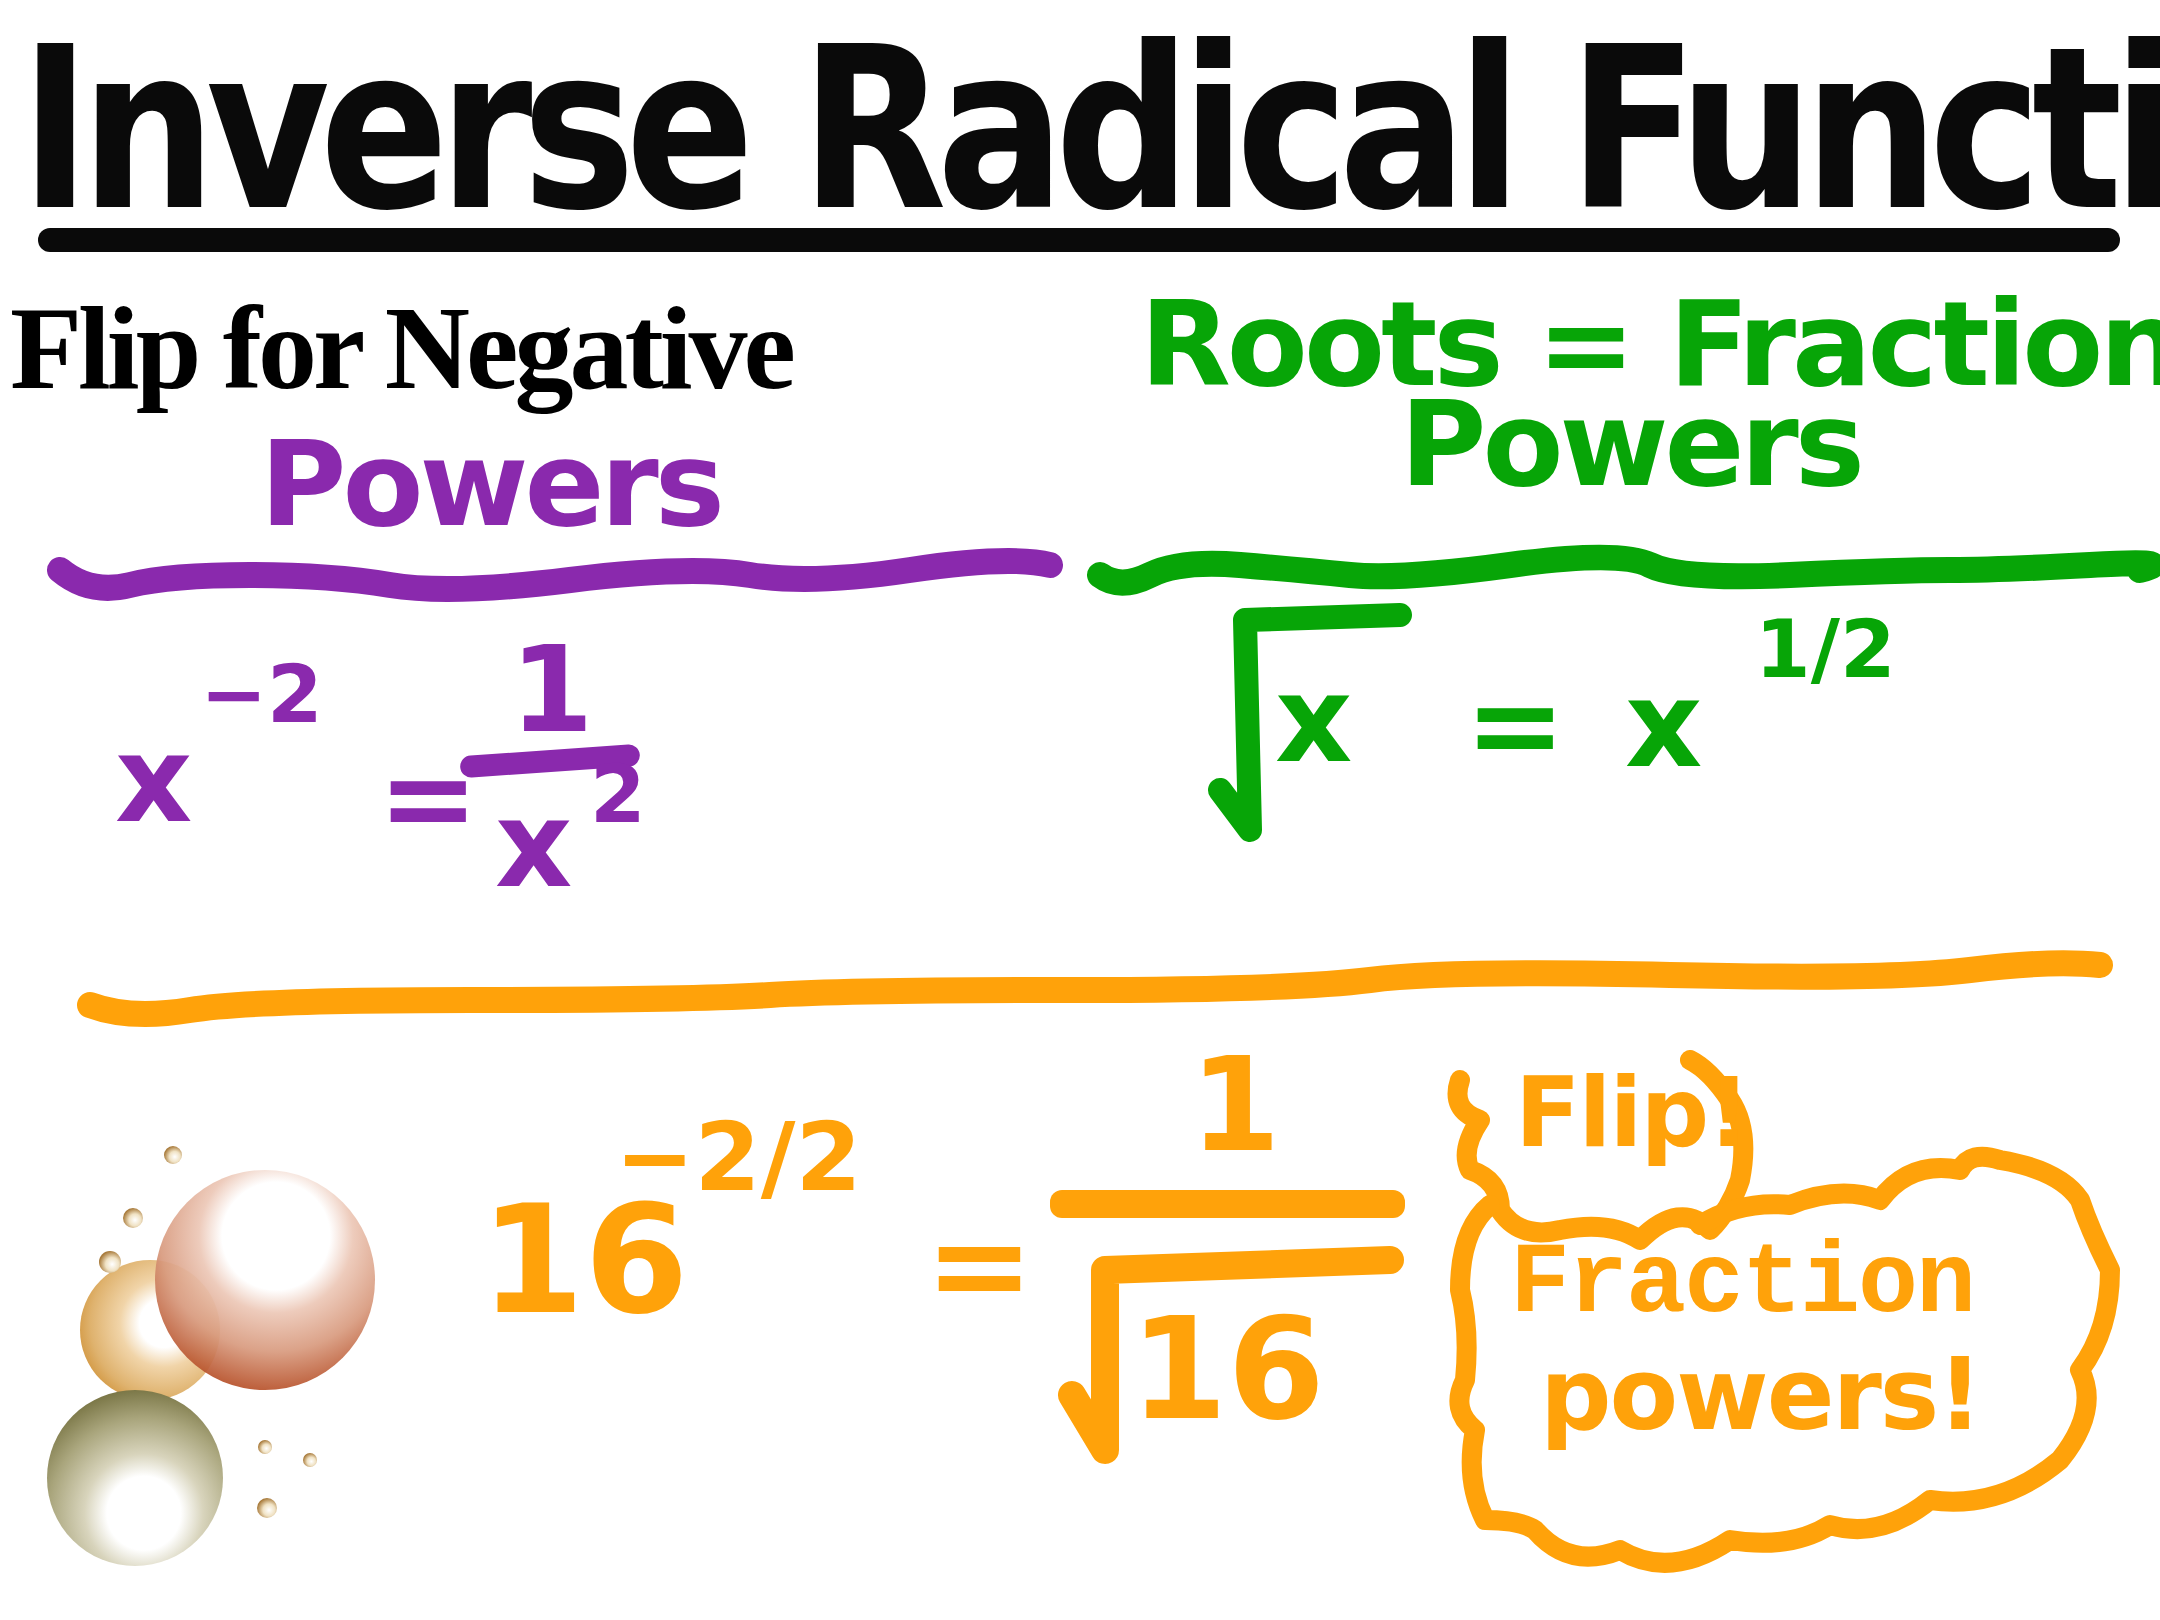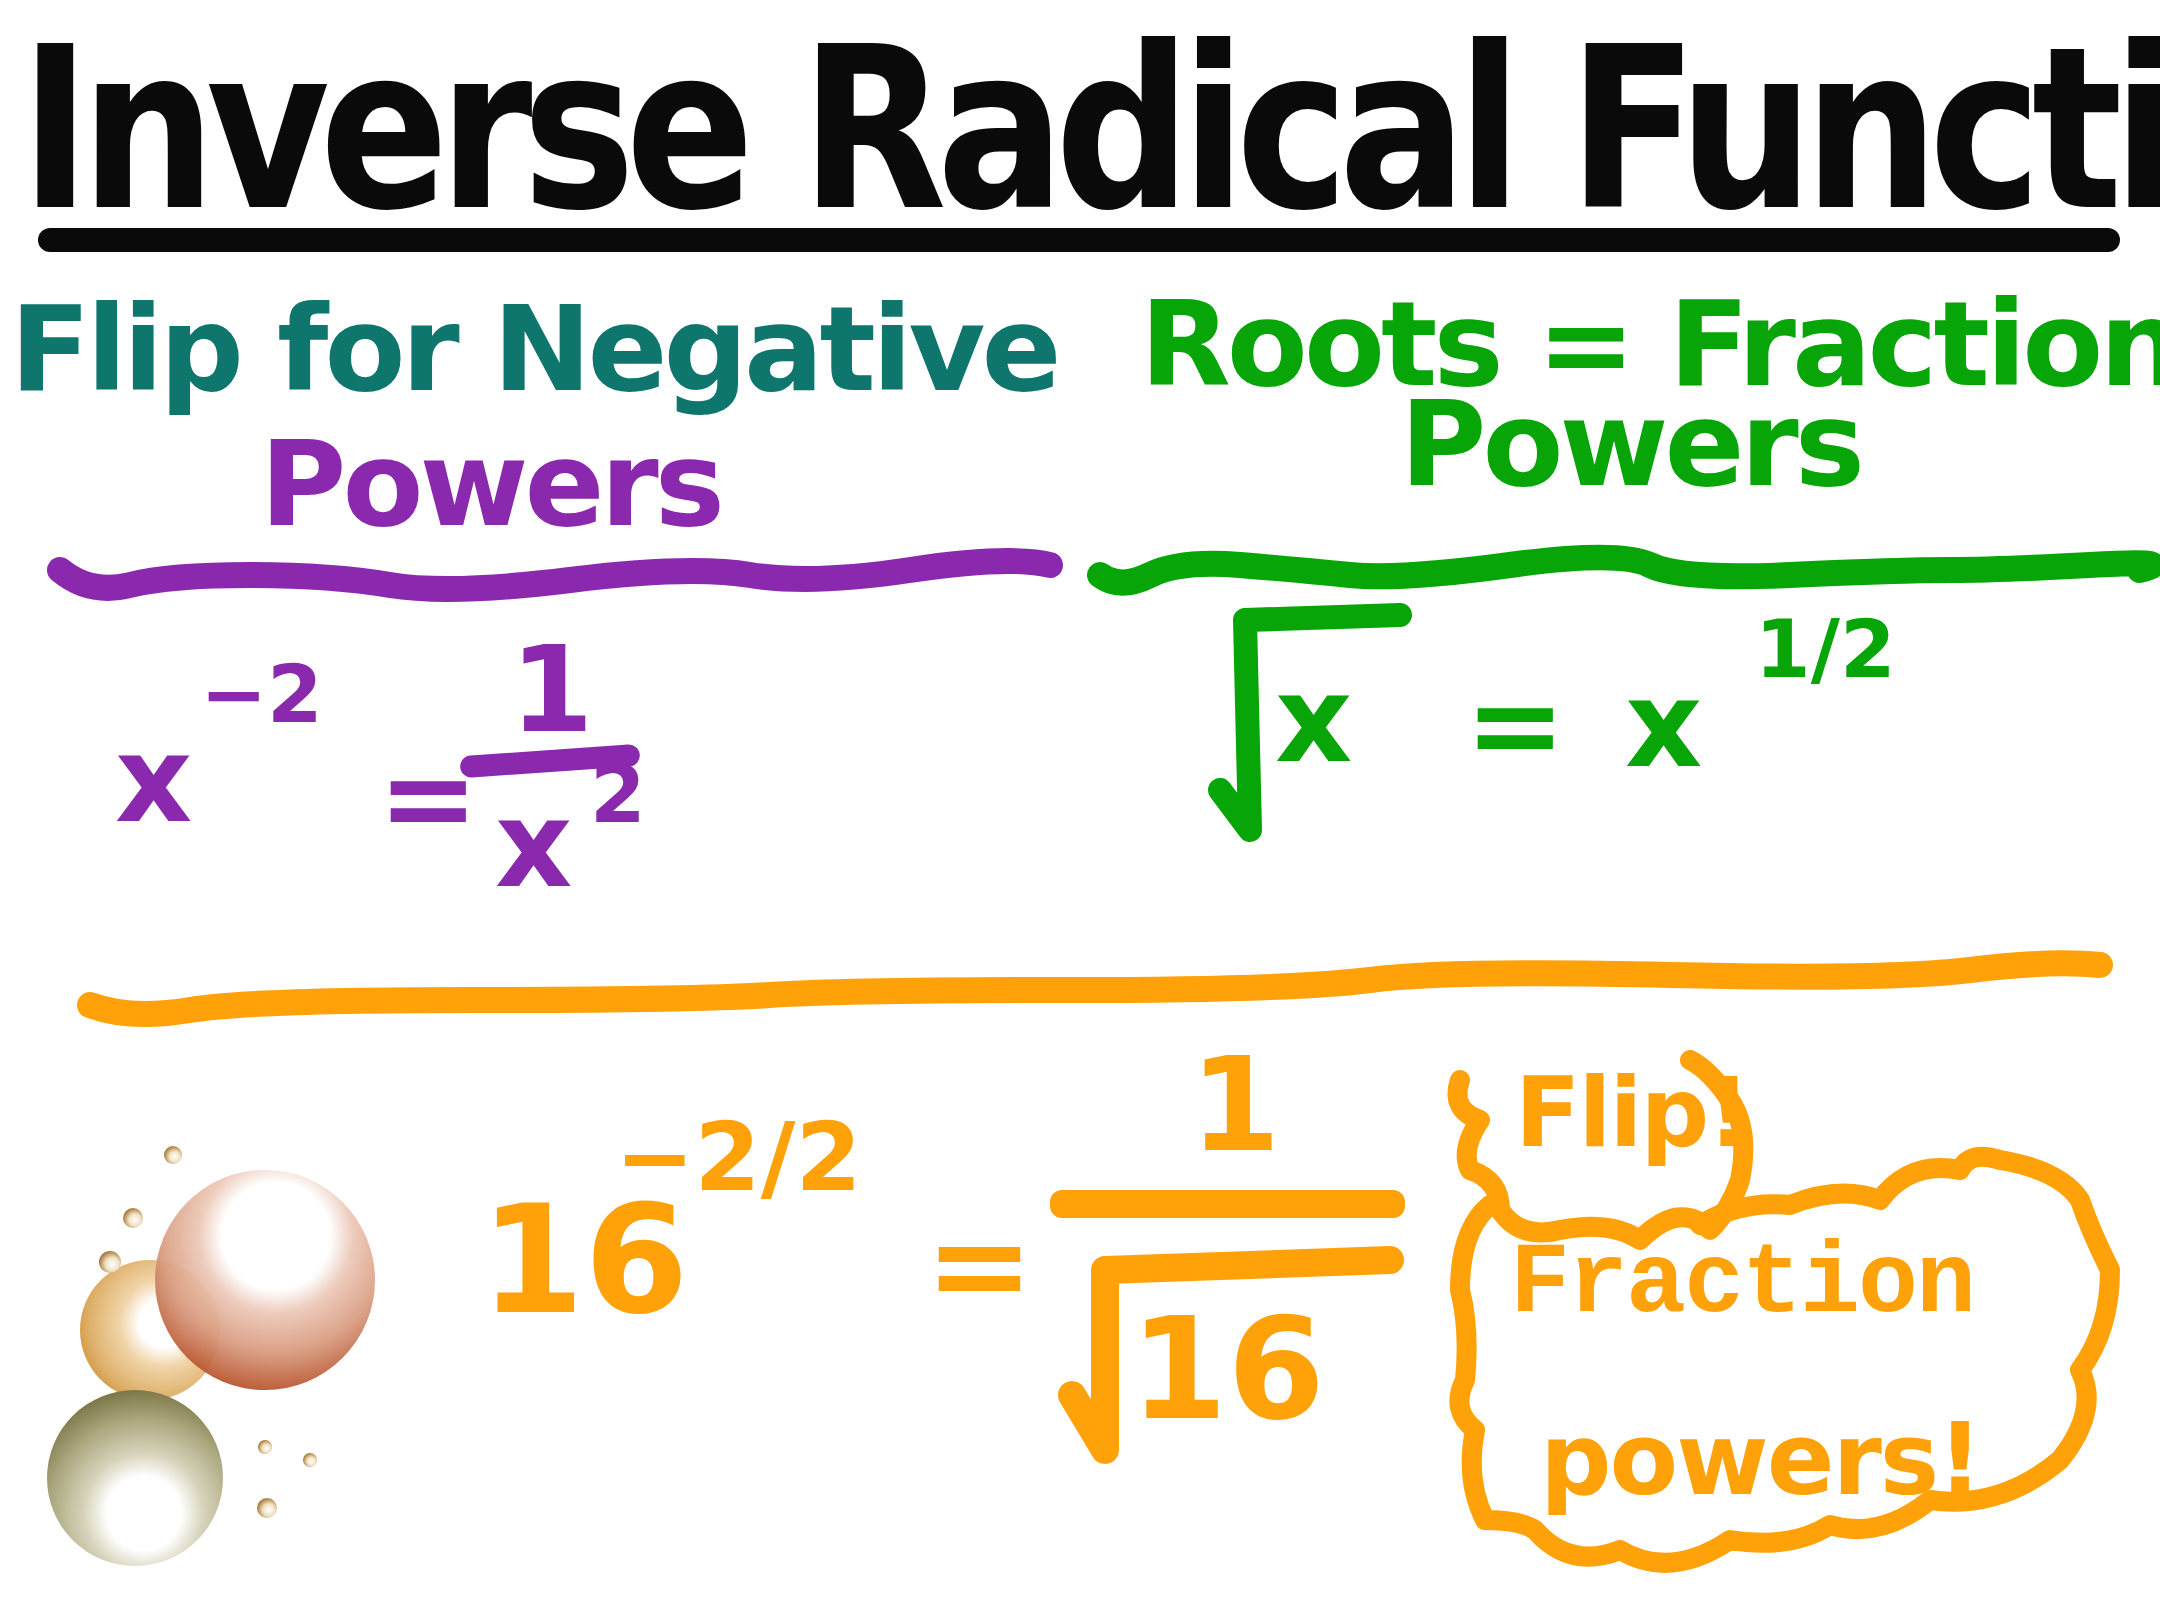--- a/index.html
+++ b/index.html
@@ -2,21 +2,21 @@
 <html><head>
 <meta charset="utf-8">
 <style>
   html,body{margin:0;padding:0;background:#ffffff;}
   body{width:2160px;height:1620px;position:relative;overflow:hidden;font-family:"DejaVu Sans","Liberation Sans",sans-serif;}
   .abs{position:absolute;}
   .hand{font-family:"DejaVu Sans","Liberation Sans",sans-serif;font-weight:bold;white-space:nowrap;line-height:1;}
   #title{left:20px;top:18px;width:2130px;text-align:center;font-size:190px;letter-spacing:-10px;color:#0a0a0a;transform:scaleY(1.18);transform-origin:top center;}
   #title-rule{left:38px;top:228px;width:2082px;height:24px;background:#0a0a0a;border-radius:12px;}
   .heading{font-size:118px;letter-spacing:-4px;}
-  #left-heading-1{left:10px;top:290px;color:#0f766e;}
+  #left-heading-1{left:10px;top:290px;color:#000000;font-family:Liberation Serif, serif;}
   #left-heading-2{left:260px;top:425px;color:#8a29ad;}
   #right-heading-1{left:1140px;top:285px;color:#07a507;}
   #right-heading-2{left:1400px;top:385px;color:#07a507;}
   svg.line{position:absolute;overflow:visible;}
   .math{font-size:120px;}
   .sup{font-size:80px;}
   .purple{color:#8a29ad;} .green{color:#07a507;} .orange{color:#ffa20a;}
   .frac-bar{position:absolute;border-radius:12px;}
   #callout-svg{position:absolute;left:1440px;top:1050px;}
   .bubble-text{font-size:100px;letter-spacing:-2px;}
@@ -74,21 +74,21 @@
   </svg>
   <div class="abs hand orange" style="left:1130px;top:1300px;font-size:140px;">16</div>
 </div>
 
 <svg id="callout-svg" width="720" height="570">
   <path d="M20 30 Q10 60 40 70 Q20 100 30 120 Q60 130 60 160 Q80 190 120 180 Q170 170 200 190 Q240 150 270 180 Q290 160 300 130 Q310 80 290 50 Q270 20 250 10" stroke="#ffa20a" stroke-width="20" fill="none" stroke-linecap="round" stroke-linejoin="round"></path>
   <path d="M50 155 Q20 180 20 240 Q30 280 25 330 Q10 360 35 380 Q25 430 45 470 Q80 470 95 480 Q130 520 180 500 Q230 530 290 490 Q350 500 390 475 Q440 490 490 450 Q560 460 620 410 Q660 360 640 320 Q670 280 670 220 Q650 180 640 150 Q620 120 560 110 Q530 100 520 120 Q470 110 440 150 Q400 135 350 155 Q300 150 260 175" stroke="#ffa20a" stroke-width="20" fill="none" stroke-linecap="round" stroke-linejoin="round"></path>
 </svg>
 <div class="abs hand orange bubble-text" style="left:1515px;top:1065px;font-size:96px;text-align:center;">Flip!</div>
 <div class="abs hand orange bubble-text" style="left:1510px;top:1235px;font-family:Liberation Mono, monospace;">Fraction</div>
-<div class="abs hand orange bubble-text" style="left:1540px;top:1410px;">powers!</div>
+<div class="abs hand orange bubble-text" style="left:1540px;top:1345px;">powers!</div>
 
 <svg class="line" style="left:30px;top:1130px;" width="400" height="490">
   <defs>
     <radialGradient id="gRed" cx="55%" cy="30%" r="70%">
       <stop offset="0%" stop-color="#ffffff"></stop>
       <stop offset="35%" stop-color="#ffffff"></stop>
       <stop offset="50%" stop-color="#ecc7b6"></stop>
       <stop offset="75%" stop-color="#d89a7e"></stop>
       <stop offset="100%" stop-color="#b8532c"></stop>
     </radialGradient>

